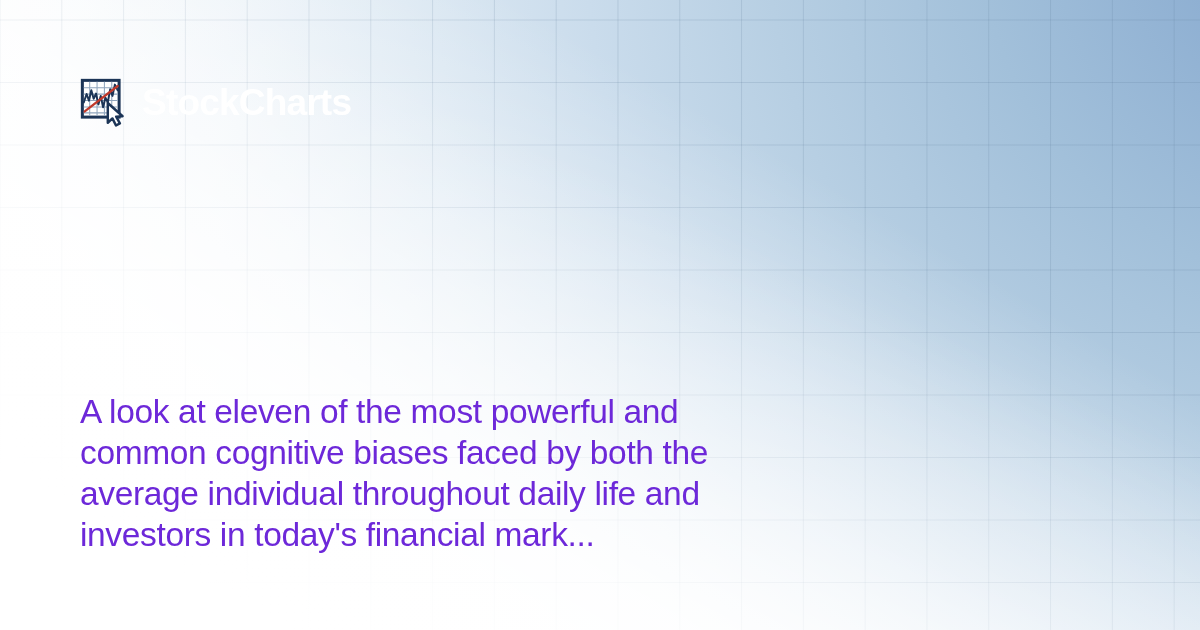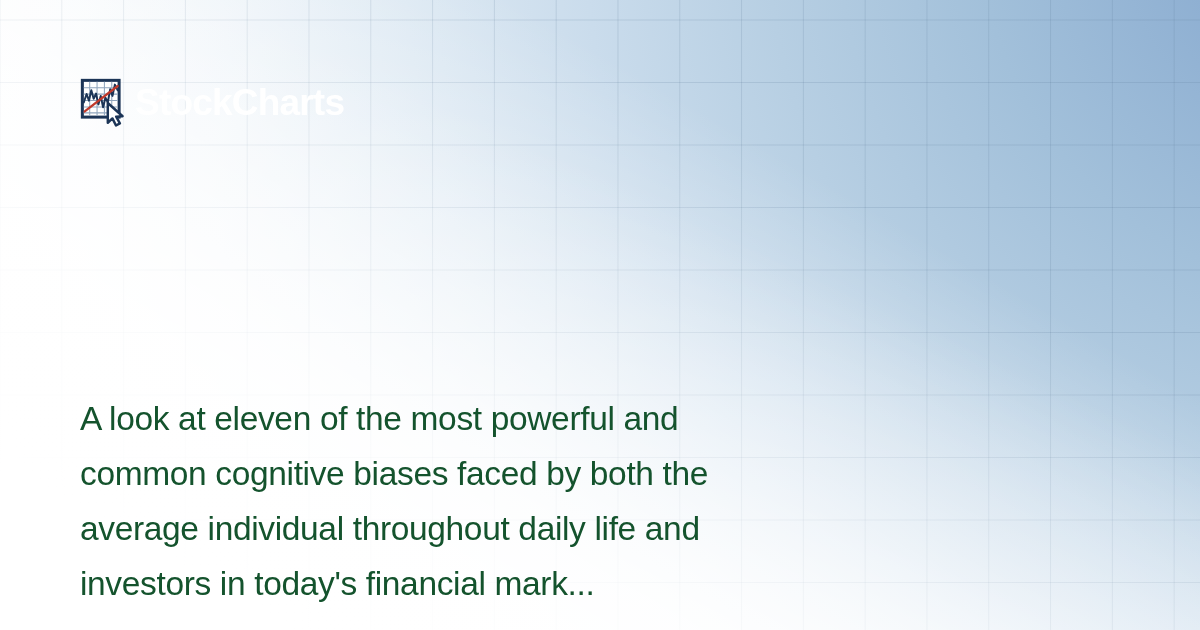--- a/index.html
+++ b/index.html
@@ -79,21 +79,21 @@
     position: absolute;
     inset: 0;
   }
 
   .brand {
     position: absolute;
     left: 80px;
     top: 78px;
     display: flex;
     align-items: center;
-    gap: 6px;
+    gap: 13px;
   }
   .brand-mark {
     width: 49px;
     height: 49px;
     display: block;
     flex: 0 0 auto;
   }
   .brand-name {
     color: #ffffff;
     font-size: 37px;
@@ -115,24 +115,24 @@
     line-height: 1;
     white-space: nowrap;
   }
 
   .subhead {
     position: absolute;
     left: 80px;
     top: 391px;
     width: 700px;
     margin: 0;
-    color: #14532d;
+    color: #6d28d9;
     font-size: 33.5px;
     font-weight: normal;
-    line-height: 55px;
+    line-height: 41px;
     letter-spacing: -0.35px;
   }
 </style>
 </head>
 <body>
 
 <div class="og-card">
 
   <div class="bg-base"></div>
   <div class="bg-wash"></div>

